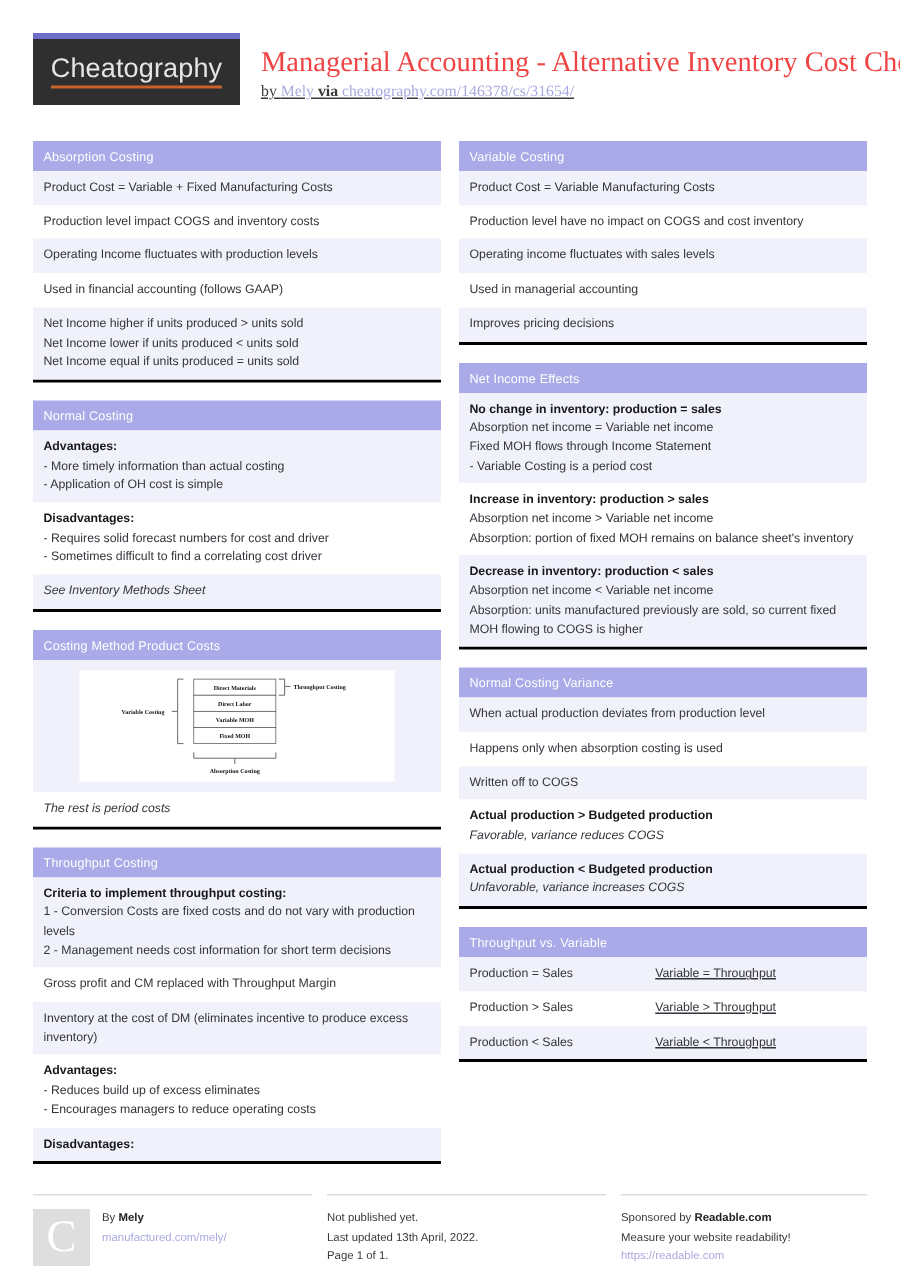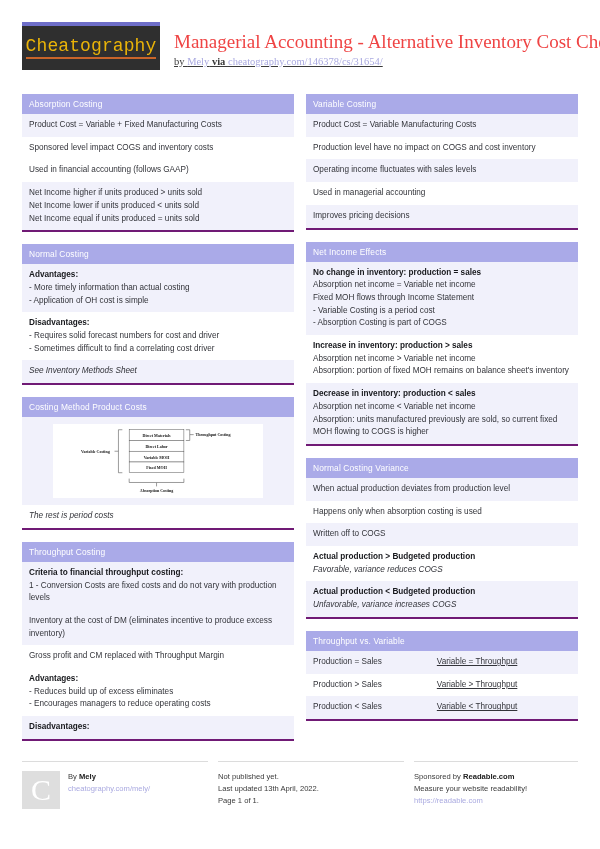--- a/index.html
+++ b/index.html
@@ -19,42 +19,42 @@
 
   
   .header { display: flex; align-items: flex-start; gap: 14px; height: 58px; }
   .logo-wrap { width: 138px; flex: 0 0 138px; }
   .logo-topbar { height: 4px; background: #6e6ec8; width: 100%; }
   .logo-box {
     height: 44px; background: #2f2f2f; width: 100%;
     display: flex; align-items: center; justify-content: center;
   }
   .logo-text {
-    color: #eab308; font-family: Liberation Mono, monospace;
+    color: #e5e5e5; font-family: Liberation Sans, sans-serif;
     font-size: 18px; letter-spacing: .1px; position: relative; top: -1px;
     border-bottom: 2px solid #c8642a; padding-bottom: 1px;
   }
   .title-block { padding-top: 8px; flex: 1; }
   .sheet-title {
     font-family: "Liberation Serif", serif;
     font-size: 19px; color: #ef4444; line-height: 1.25;
     white-space: nowrap;
   }
   .byline {
     font-family: "Liberation Serif", serif;
     font-size: 10.5px; color: #3a3a3a; margin-top: 2px; text-decoration: underline;
   }
   .byline .b { font-weight: bold; }
   .byline .lnk { color: #a9a9e0; }
 
   
   .columns { display: flex; gap: 12px; margin-top: 14px; align-items: flex-start; }
   .col { width: 272px; flex: 0 0 272px; }
 
-  .card { margin-bottom: 12px; border-bottom: 2px solid #701a75; }
+  .card { margin-bottom: 12px; border-bottom: 2px solid #000000; }
   .card-head {
     background: #aaaae8; color: #ffffff;
     font-size: 8.4px; padding: 5px 7px 5px 7px;
     letter-spacing: .15px;
   }
   .row {
     font-size: 8.2px; color: #33343a; line-height: 1.55;
     padding: 5px 7px 5px 7px;
     background: #ffffff;
   }
@@ -111,21 +111,24 @@
   </div>
 
   <div class="columns">
     <div class="col" id="left-col">
         <div class="card">
           <div class="card-head">Absorption Costing</div>
           <div class="row alt">
             <p class="">Product Cost = Variable + Fixed Manufacturing Costs</p>
           </div>
           <div class="row ">
-            <p class="">Sponsored level impact COGS and inventory costs</p>
+            <p class="">Production level impact COGS and inventory costs</p>
+          </div>
+          <div class="row alt">
+            <p class="">Operating Income fluctuates with production levels</p>
           </div>
           <div class="row ">
             <p class="">Used in financial accounting (follows GAAP)</p>
           </div>
           <div class="row alt">
             <p class="">Net Income higher if units produced &gt; units sold</p>
             <p class="">Net Income lower if units produced &lt; units sold</p>
             <p class="">Net Income equal if units produced = units sold</p>
           </div>
         </div>
@@ -169,28 +172,29 @@
   </svg>
             </div>
           </div>
           <div class="row ">
             <p class="ital">The rest is period costs</p>
           </div>
         </div>
         <div class="card">
           <div class="card-head">Throughput Costing</div>
           <div class="row alt">
-            <p class="bold">Criteria to financial throughput costing:</p>
+            <p class="bold">Criteria to implement throughput costing:</p>
             <p class="">1 - Conversion Costs are fixed costs and do not vary with production levels</p>
+            <p class="">2 - Management needs cost information for short term decisions</p>
+          </div>
+          <div class="row ">
+            <p class="">Gross profit and CM replaced with Throughput Margin</p>
           </div>
           <div class="row alt">
             <p class="">Inventory at the cost of DM (eliminates incentive to produce excess inventory)</p>
-          </div>
-          <div class="row ">
-            <p class="">Gross profit and CM replaced with Throughput Margin</p>
           </div>
           <div class="row ">
             <p class="bold">Advantages:</p>
             <p class="">- Reduces build up of excess eliminates</p>
             <p class="">- Encourages managers to reduce operating costs</p>
           </div>
           <div class="row alt">
             <p class="bold">Disadvantages:</p>
           </div>
         </div>
@@ -214,21 +218,20 @@
             <p class="">Improves pricing decisions</p>
           </div>
         </div>
         <div class="card">
           <div class="card-head">Net Income Effects</div>
           <div class="row alt">
             <p class="bold">No change in inventory: production = sales</p>
             <p class="">Absorption net income = Variable net income</p>
             <p class="">Fixed MOH flows through Income Statement</p>
             <p class="">- Variable Costing is a period cost</p>
-            <p class="">- Absorption Costing is part of COGS</p>
           </div>
           <div class="row ">
             <p class="bold">Increase in inventory: production &gt; sales</p>
             <p class="">Absorption net income &gt; Variable net income</p>
             <p class="">Absorption: portion of fixed MOH remains on balance sheet's inventory</p>
           </div>
           <div class="row alt">
             <p class="bold">Decrease in inventory: production &lt; sales</p>
             <p class="">Absorption net income &lt; Variable net income</p>
             <p class="">Absorption: units manufactured previously are sold, so current fixed MOH flowing to COGS is higher</p>
@@ -270,21 +273,21 @@
             </div>
         </div>
       </div>
   </div>
 
   <div class="footer">
     <div class="fcol first">
       <div class="c-badge">C</div>
       <div class="ftext">
         <div><span>By </span><span class="b">Mely</span></div>
-        <div class="lnk">cheatography.com/mely/</div>
+        <div class="lnk">manufactured.com/mely/</div>
       </div>
     </div>
     <div class="fcol second">
       <div class="ftext">
         <div>Not published yet.</div>
         <div>Last updated 13th April, 2022.</div>
         <div>Page 1 of 1.</div>
       </div>
     </div>
     <div class="fcol third">

